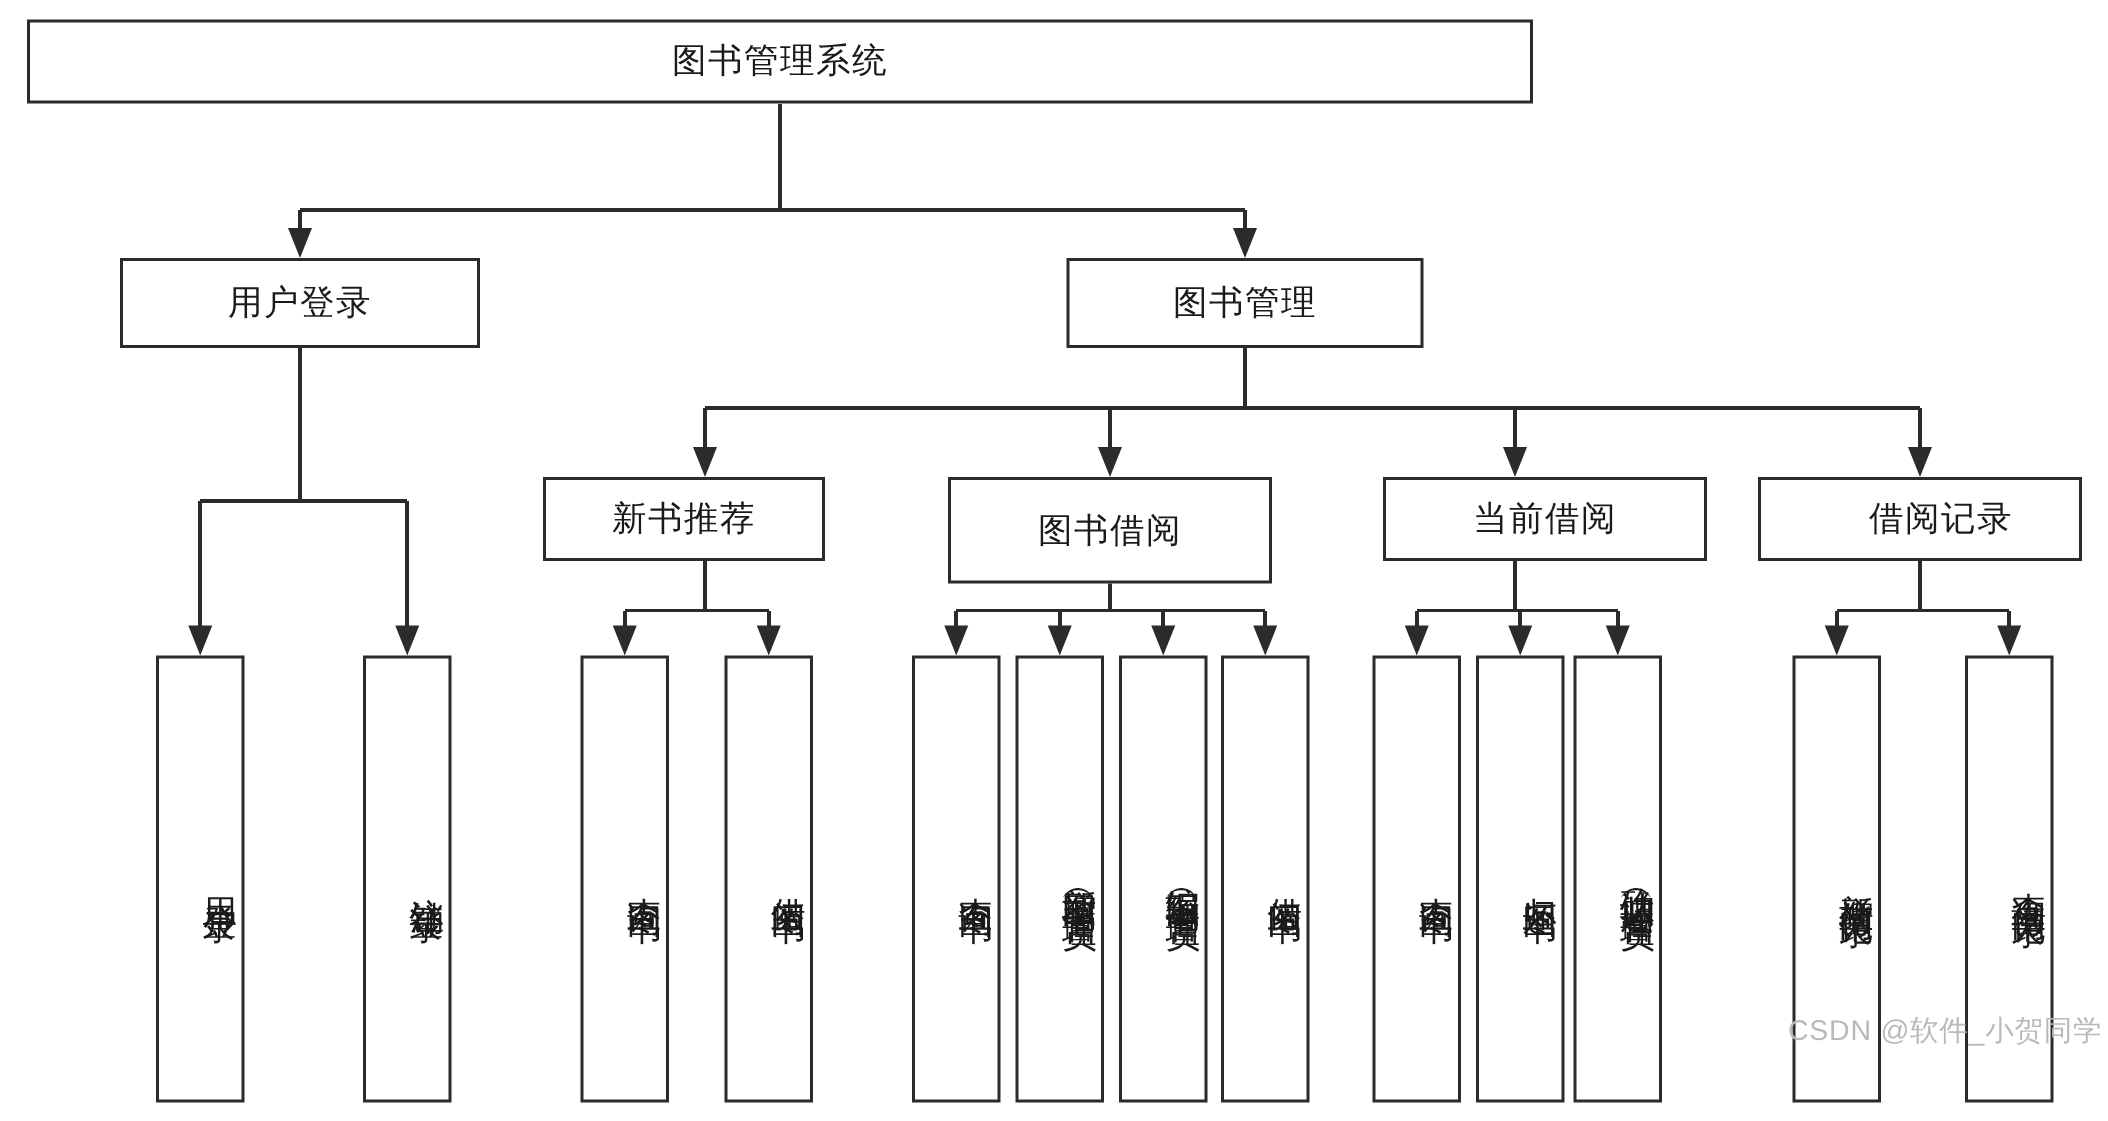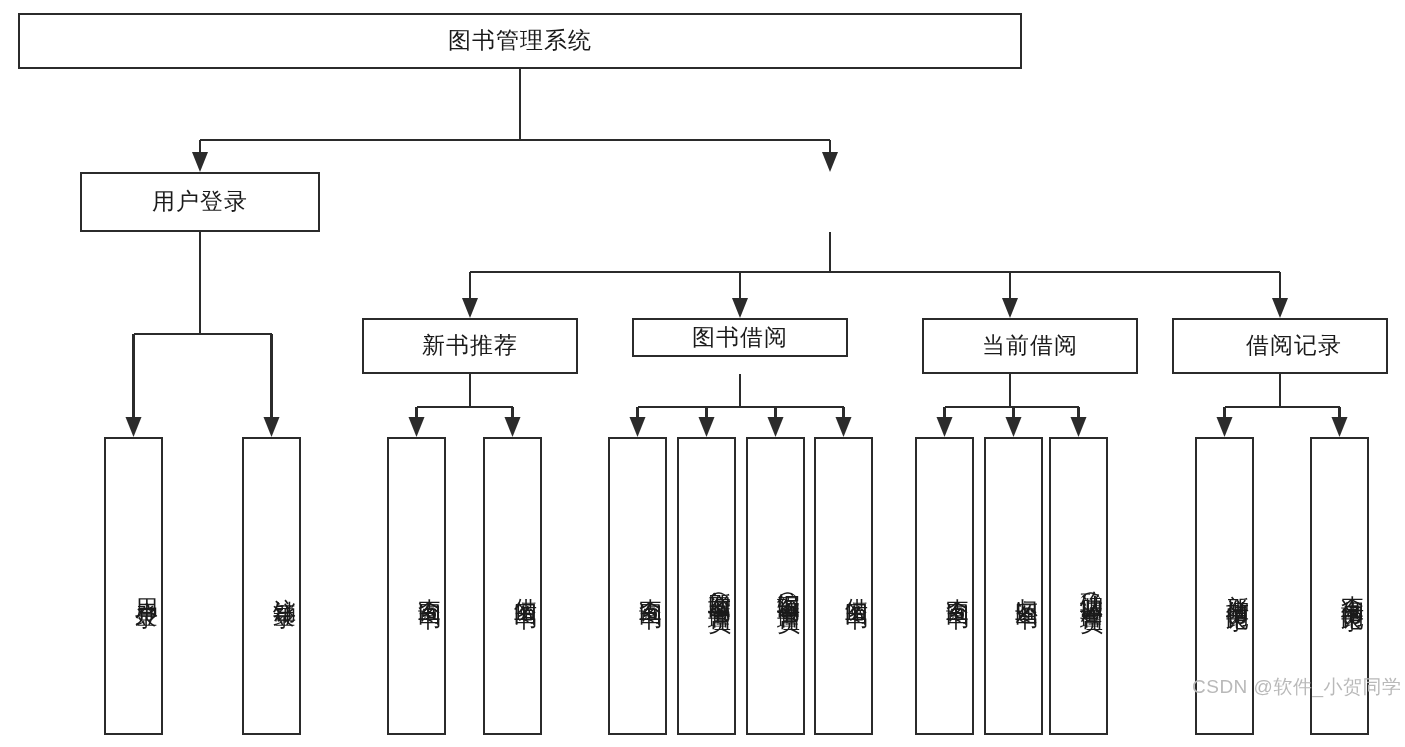--- a/index.html
+++ b/index.html
@@ -126,25 +126,28 @@
       <path d="M 1331.5 417 L 1347.5 417 L 1339.5 437 Z" fill="#2b2b2b"></path>
     </svg>
 
   <div class="node horiz" style="left:18px;top:13px;width:1004px;height:56px;">
     <span>图书管理系统</span>
   </div>
 
   <div class="node horiz" style="left:80px;top:172px;width:240px;height:60px;">
     <span>用户登录</span>
   </div>
-
-  <div class="node horiz" style="left:362px;top:318px;width:216px;height:56px;">
+  <div class="node horiz" style="left:711px;top:172px;width:238px;height:60px;">
+    <span>图书管理</span>
+  </div>
+
+  <div class="node horiz" style="left:362px;top:318px;width:188px;height:56px;">
     <span>新书推荐</span>
   </div>
-  <div class="node horiz" style="left:632px;top:318px;width:216px;height:39px;">
+  <div class="node horiz" style="left:632px;top:318px;width:216px;height:71px;">
     <span>图书借阅</span>
   </div>
   <div class="node horiz" style="left:902px;top:318px;width:216px;height:56px;margin-left:20px;">
     <span>当前借阅</span>
   </div>
   <div class="node horiz" style="left:1172px;top:318px;width:216px;height:56px;padding-left:28px;">
     <span>借阅记录</span>
   </div>
 
   <div class="node vert" style="left:104px;top:437px;width:59px;height:298px;">

